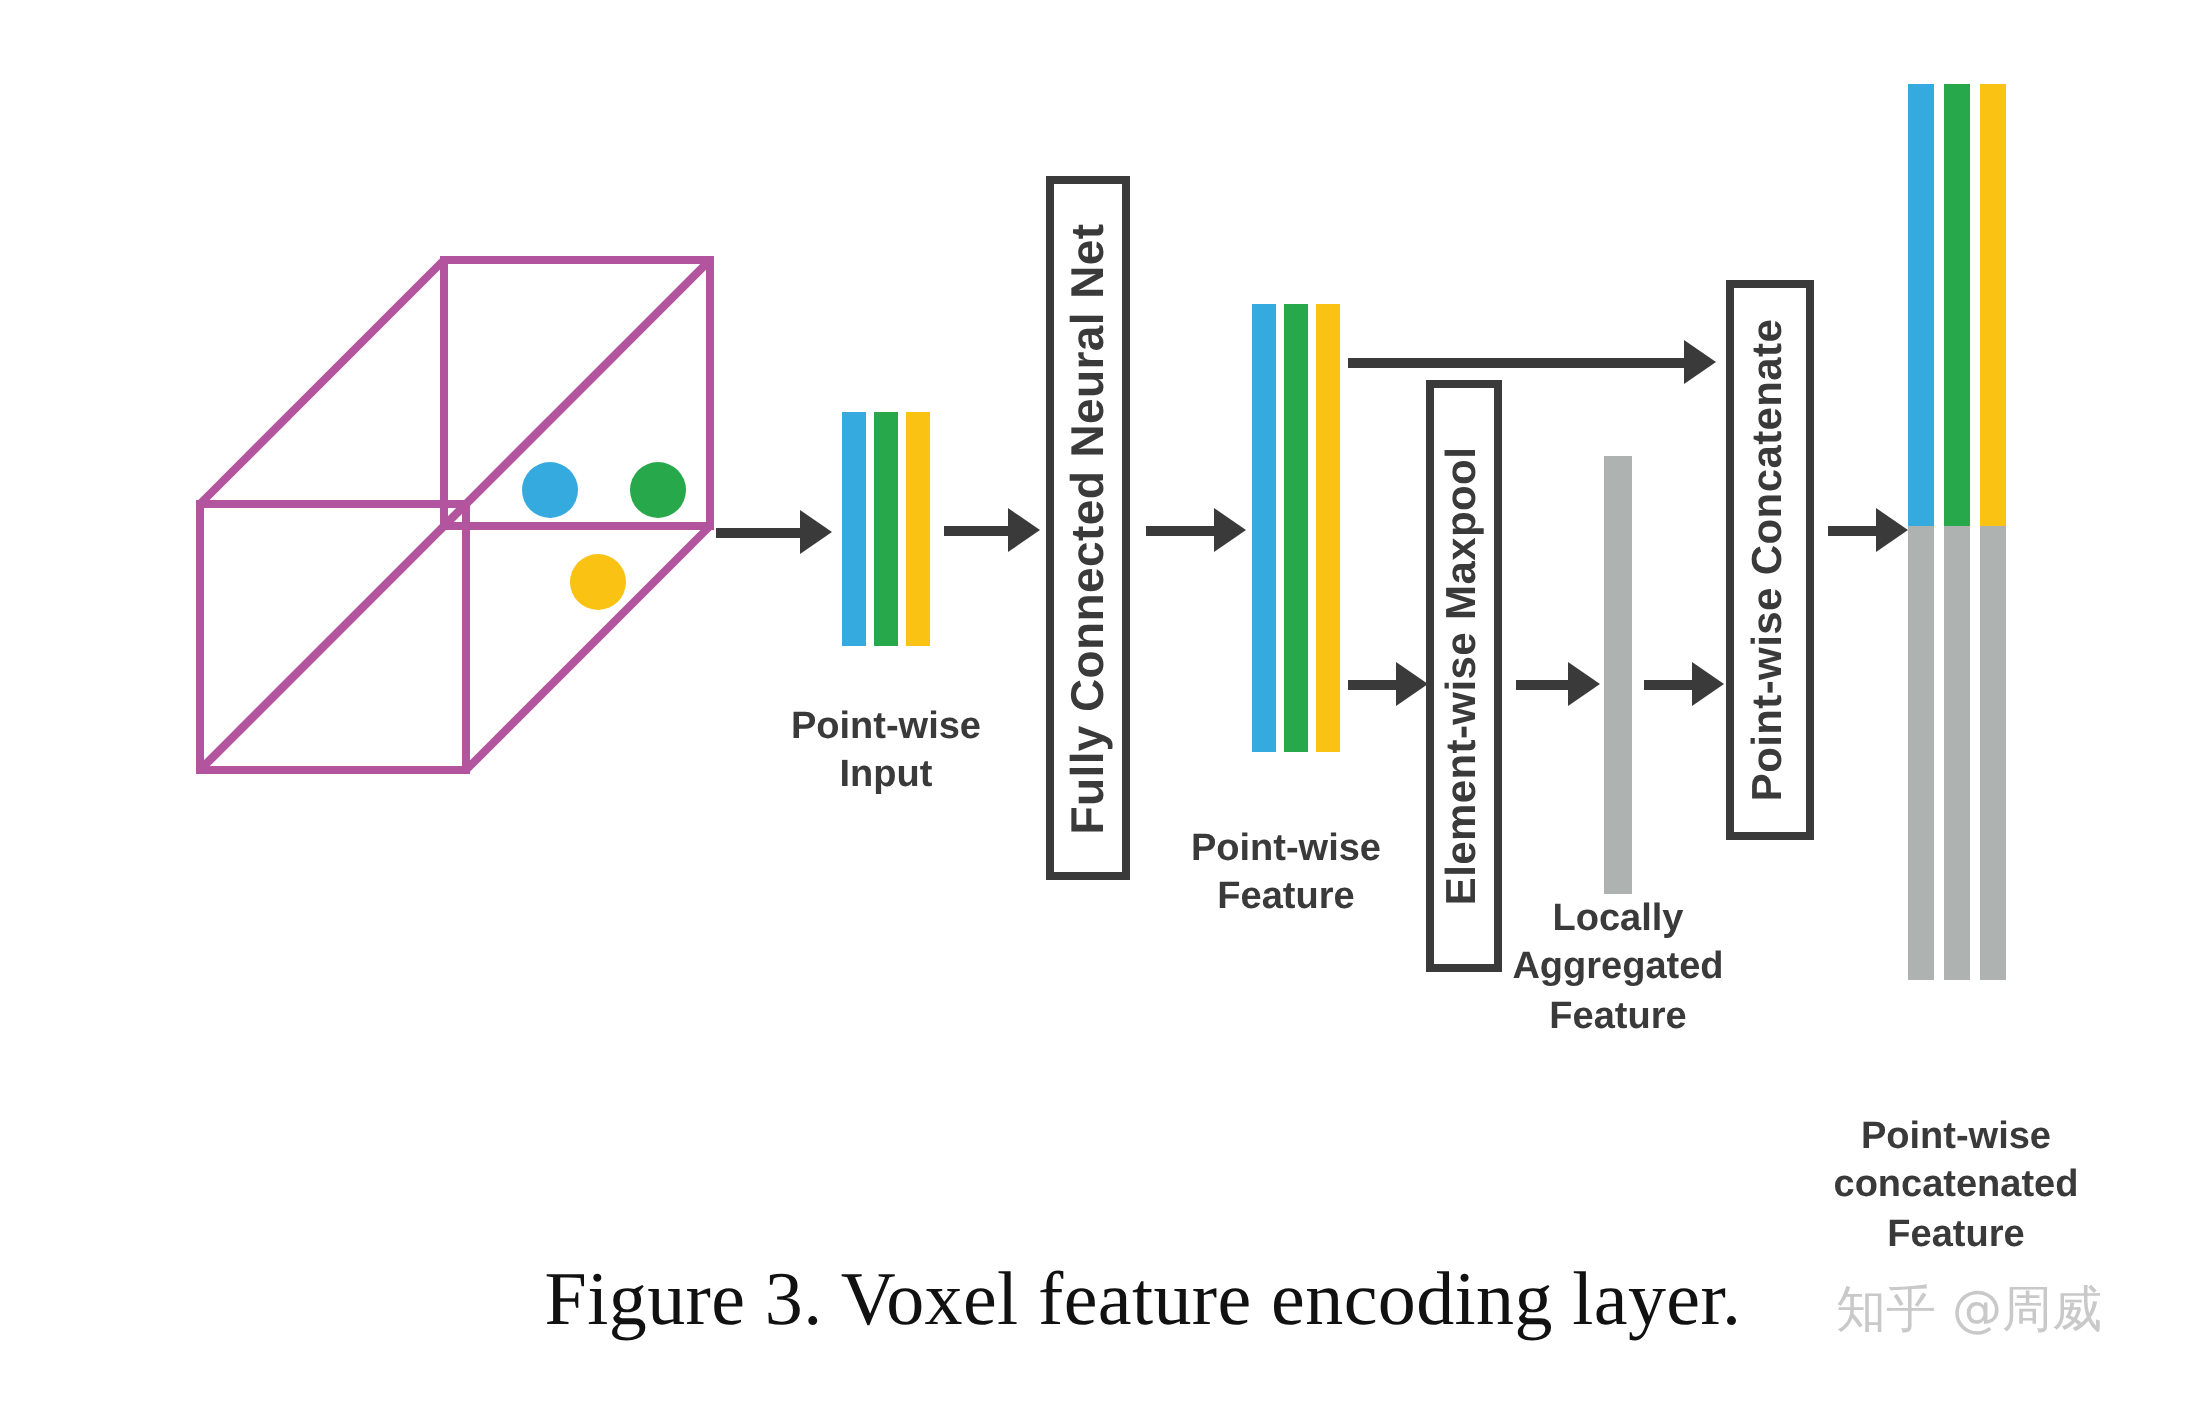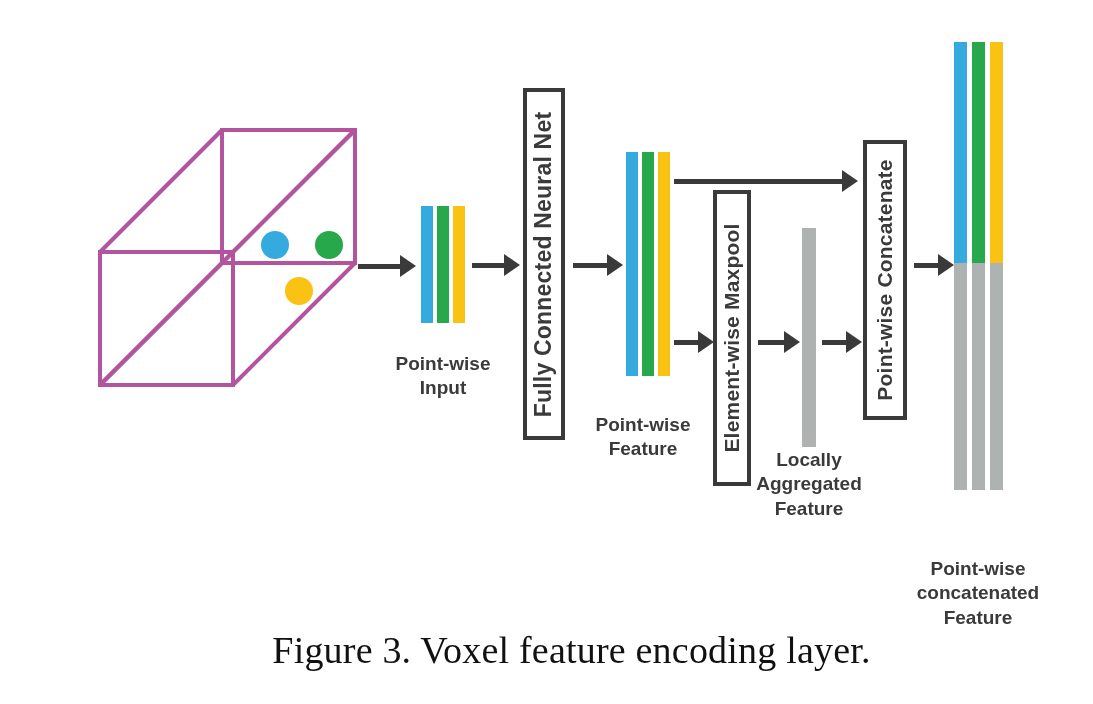--- a/index.html
+++ b/index.html
@@ -206,14 +206,15 @@
   <div class="bar" style="left:929px; top:263px; width:13px; height:227px; background:#aeb2b0;"></div>
   <div class="bar" style="left:947px; top:263px; width:13px; height:227px; background:#aeb2b0;"></div>
   <div class="bar" style="left:965px; top:263px; width:13px; height:227px; background:#aeb2b0;"></div>
 
   <div class="label" style="left:863px; top:557px; width:180px; font-size:19px;">Point-wise
 concatenated
 Feature</div>
 
   <div id="caption">Figure 3. Voxel feature encoding layer.</div>
 
+  <div id="watermark">知乎 @周威</div>
 
 </div>
 
 </body></html>

